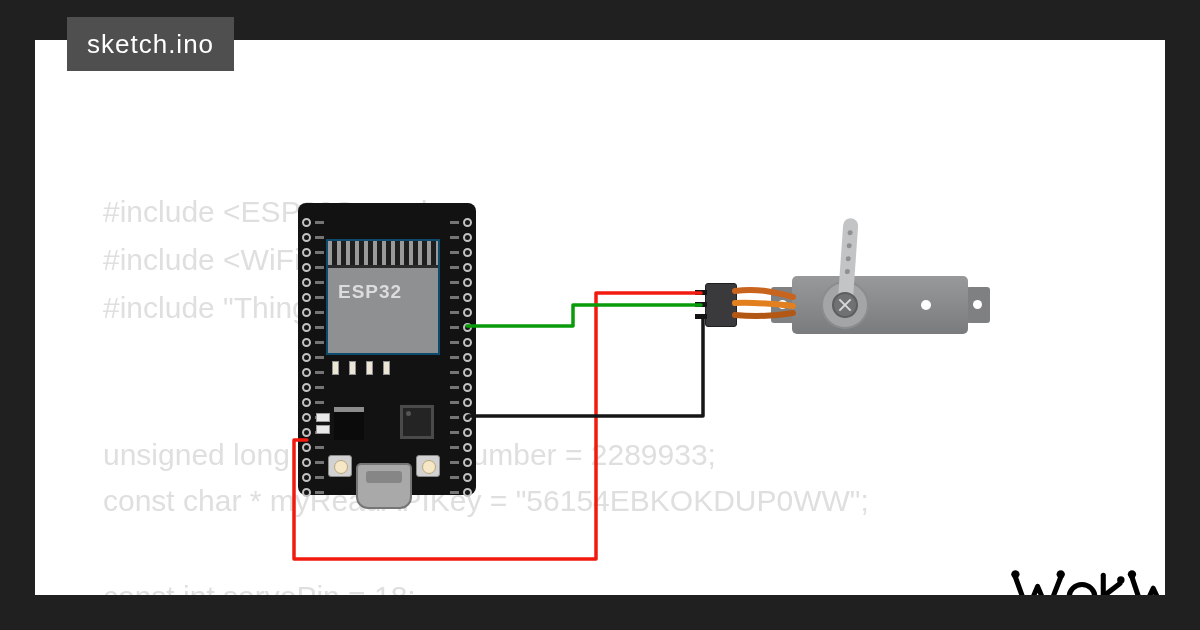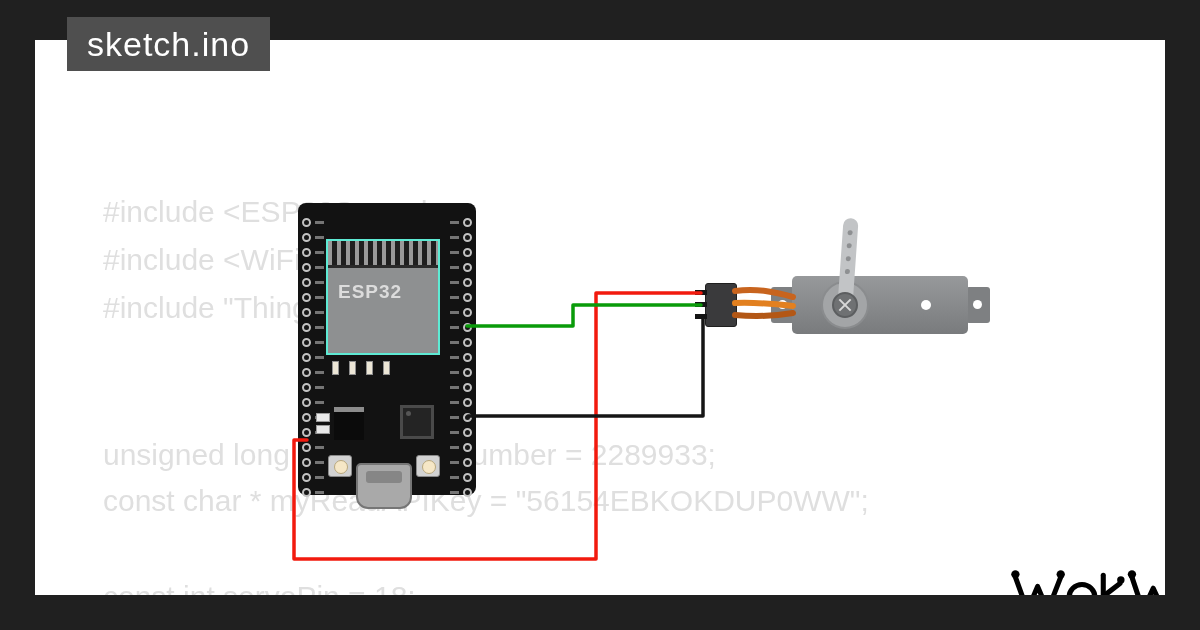--- a/index.html
+++ b/index.html
@@ -9,42 +9,42 @@
 
   
   .frame{position:absolute;background:#202020;z-index:50;}
   .frame.top{left:0;top:0;width:1200px;height:40px;}
   .frame.bottom{left:0;top:595px;width:1200px;height:35px;}
   .frame.left{left:0;top:0;width:35px;height:630px;}
   .frame.right{left:1165px;top:0;width:35px;height:630px;}
 
   
   .sketch-tab{position:absolute;left:67px;top:17px;height:54px;line-height:54px;
-    padding:0 20px;background:#4f4f4f;color:#ffffff;font-size:34px;letter-spacing:1px;
+    padding:0 20px;background:#4f4f4f;color:#ffffff;font-size:26px;letter-spacing:1px;
     z-index:60;white-space:nowrap;}
 
   
   .code-line{position:absolute;left:68px;color:#dfdfdf;font-size:30px;white-space:nowrap;z-index:1;}
 
   
   .wires{position:absolute;left:0;top:0;z-index:4;pointer-events:none;}
 
   
   .board{position:absolute;left:263px;top:163px;width:178px;height:292px;background:#121212;
          border-radius:8px;z-index:3;}
   .pin-col{position:absolute;top:175px;margin-top:-163px;display:flex;flex-direction:column;}
   .pin-col.pleft{left:4px;top:12px;margin-top:0;}
   .pin-col.pright{right:4px;top:12px;margin-top:0;}
   .pin{width:9px;height:9px;border-radius:50%;background:#161616;border:2px solid #c2c2c2;
        box-sizing:border-box;margin:3px 0;position:relative;}
   .pin-col.pleft .pin::after{content:"";position:absolute;left:11px;top:1px;width:9px;height:3px;background:#8e8e8e;opacity:.8;}
   .pin-col.pright .pin::after{content:"";position:absolute;right:11px;top:1px;width:9px;height:3px;background:#8e8e8e;opacity:.8;}
 
   .module{position:absolute;left:28px;top:36px;width:114px;height:116px;background:#8e9091;
-          border:2px solid #5eead4;box-sizing:border-box;}
+          border:2px solid #0c4a6e;box-sizing:border-box;}
   .antenna{position:absolute;left:0;top:0;width:110px;height:24px;
            background:repeating-linear-gradient(90deg,#9a9a9a 0 4px,#1f1f1f 4px 9px);
            border-bottom:3px solid #2a2a2a;}
   .chip-label{position:absolute;left:10px;top:40px;color:#dcdcdc;font-size:19px;font-weight:600;letter-spacing:1px;}
   .caps-row{position:absolute;left:34px;top:158px;display:flex;gap:10px;}
   .cap{width:7px;height:14px;background:#ece6d6;border:1px solid #8f8f8f;box-sizing:border-box;}
   .regulator{position:absolute;left:36px;top:204px;width:30px;height:28px;background:#0b0b0b;border-top:5px solid #8c8c8c;}
   .usb-chip{position:absolute;left:102px;top:202px;width:34px;height:34px;background:#242424;border:3px solid #4a4a4a;box-sizing:border-box;}
   .usb-chip::after{content:"";position:absolute;left:3px;top:3px;width:5px;height:5px;border-radius:50%;background:#555;}
   .tiny-cap{position:absolute;width:12px;height:7px;background:#e9e9e9;border:1px solid #9a9a9a;}

